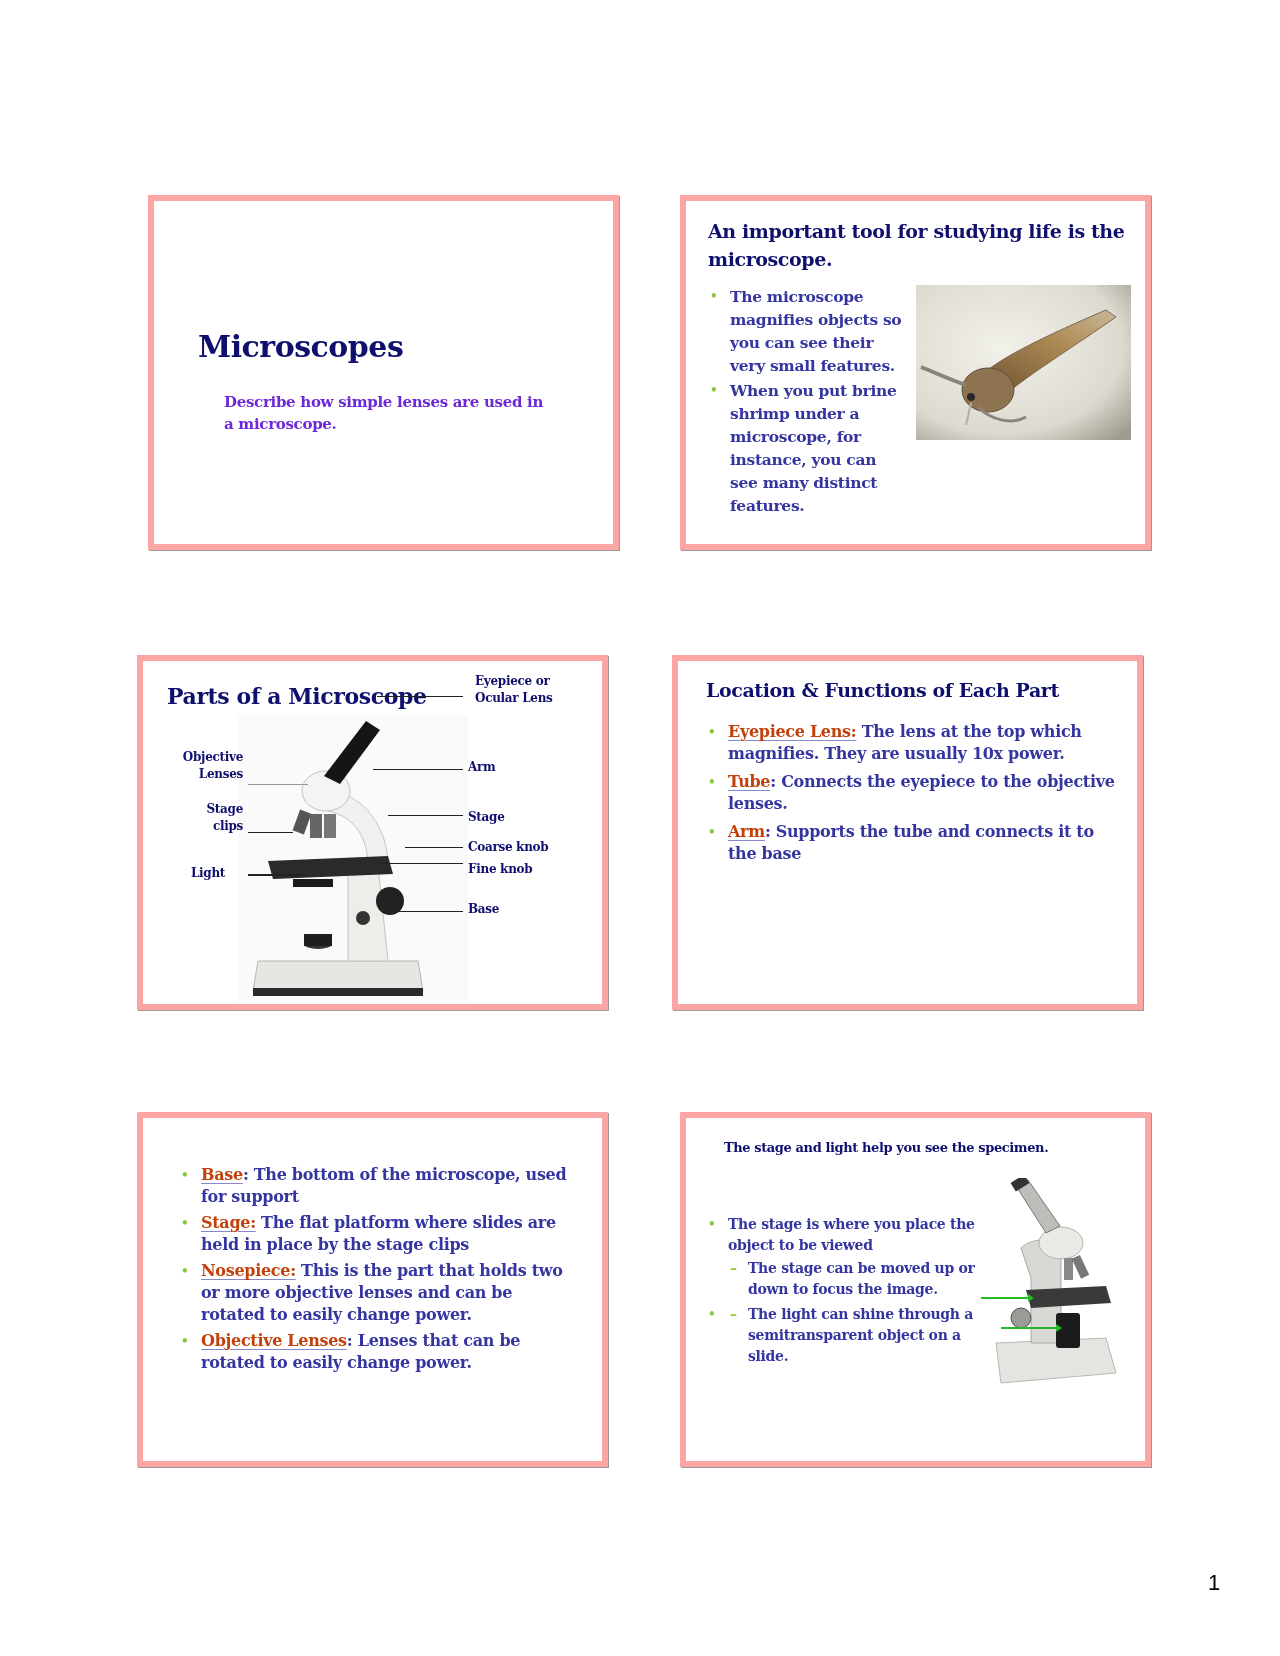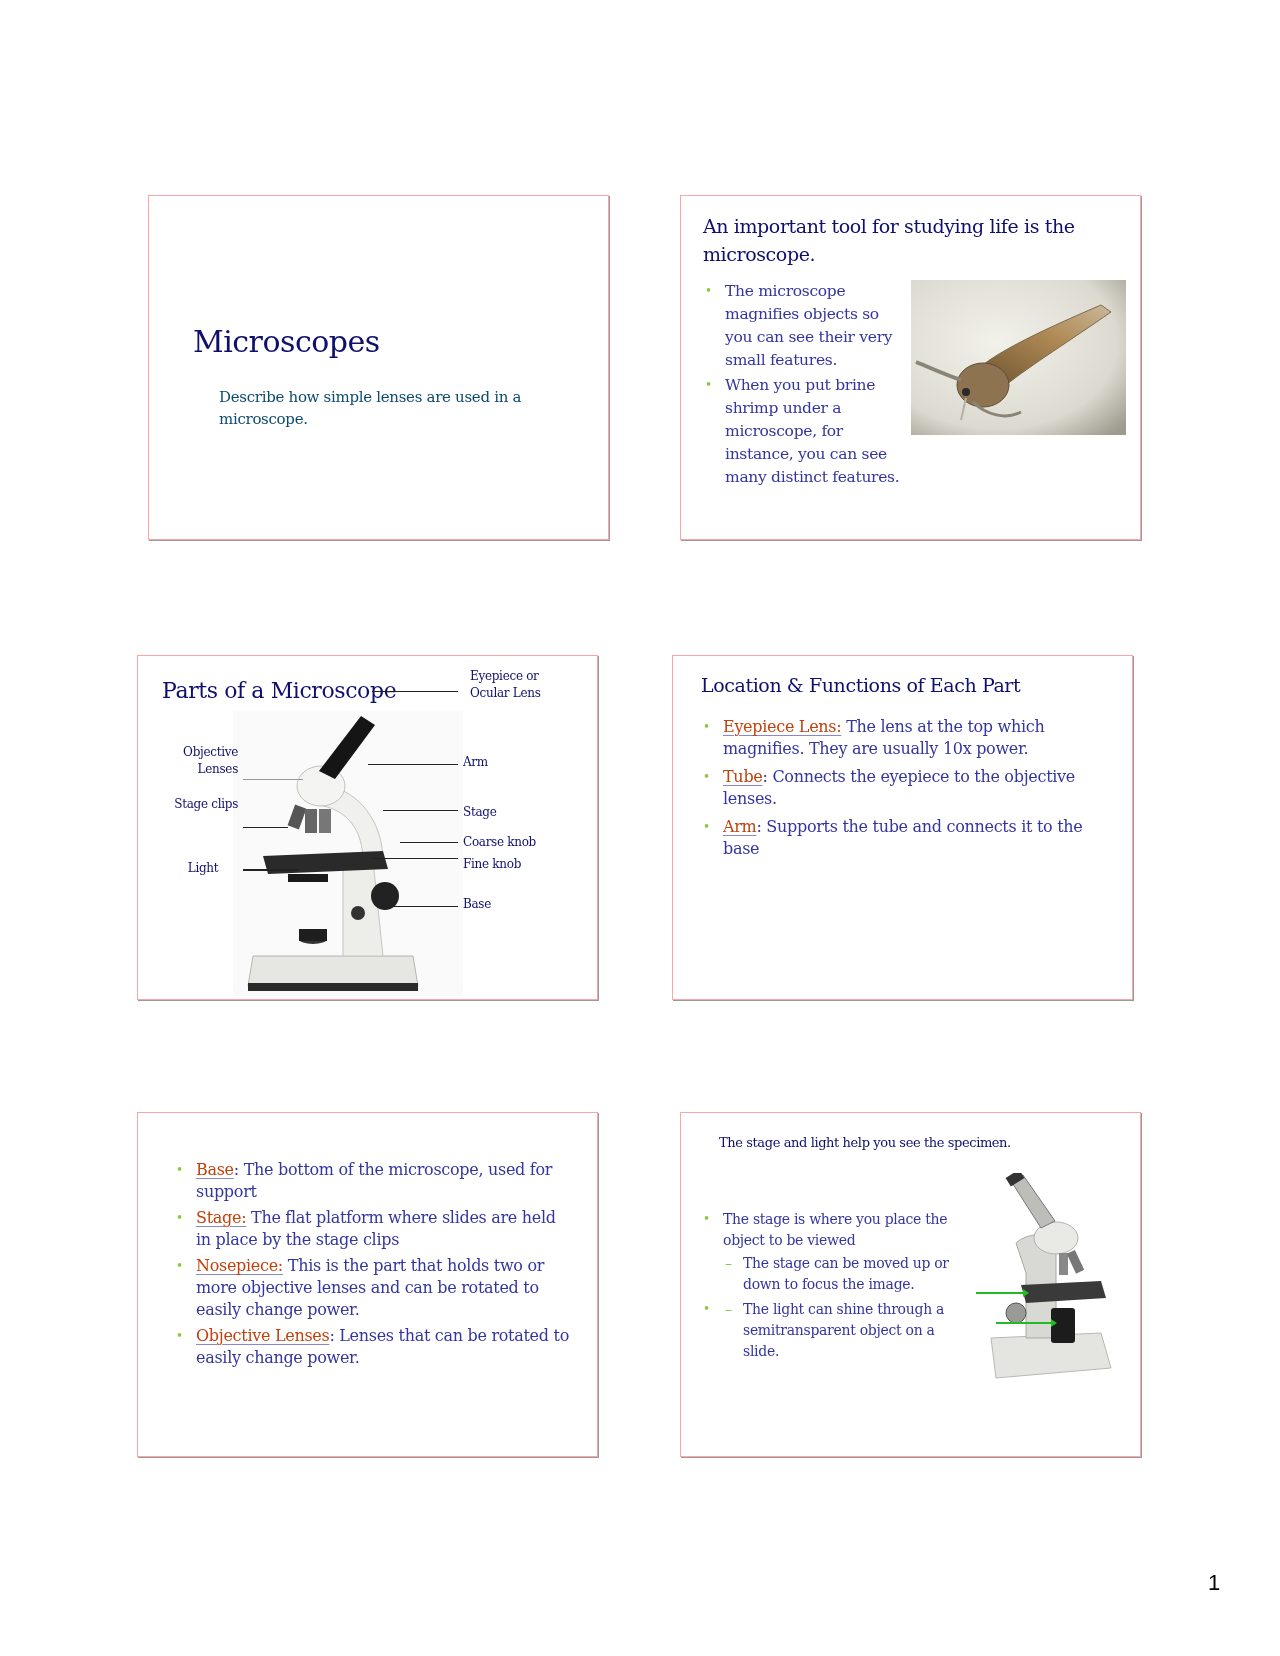--- a/index.html
+++ b/index.html
@@ -1,29 +1,29 @@
 <!DOCTYPE html>
 <html><head>
   <meta charset="utf-8">
   <style>
     html, body { margin: 0; padding: 0; background: #ffffff; }
     body { width: 1280px; height: 1656px; position: relative; overflow: hidden;
            font-family: "DejaVu Serif", "Liberation Serif", serif; color: #2b2b8f; }
-    .slide { position: absolute; width: 459px; height: 343px; border: 1px solid #fca5a5;
-             box-shadow: 1px 1px 0 #9a9a9a; background: #fff; overflow: hidden; }
+    .slide { position: absolute; width: 459px; height: 343px; border: 6px solid #fca5a5;
+             box-shadow: 1px 1px 0 #9a9a9a; background: #fff; overflow: hidden; font-weight: bold; }
     .s1 { left: 137px; top: 195px; margin-left: 11px; }
     .s2 { left: 680px; top: 195px; }
     .s3 { left: 137px; top: 655px; }
     .s4 { left: 672px; top: 655px; }
     .s5 { left: 137px; top: 1112px; }
     .s6 { left: 680px; top: 1112px; }
 
     
     .s1 .main-title { position: absolute; left: 44px; top: 128px; font-size: 30px; color: #0f0f6e; letter-spacing: -0.5px; }
-    .s1 .subtitle { position: absolute; left: 70px; top: 190px; width: 320px; font-size: 15px; line-height: 22px; color: #0c4a6e; letter-spacing: -0.3px; }
+    .s1 .subtitle { position: absolute; left: 70px; top: 190px; width: 320px; font-size: 15px; line-height: 22px; color: #6d28d9; letter-spacing: -0.3px; }
 
     
     .s2 .heading { position: absolute; left: 22px; top: 16px; width: 420px; font-size: 19px; line-height: 28px; color: #0f0f6e; letter-spacing: -0.4px; }
     .s2 .bullets { position: absolute; left: 22px; top: 84px; width: 200px; font-size: 15.5px; line-height: 23px; color: #3535a0; letter-spacing: -0.3px; }
     .s2 .shrimp { position: absolute; left: 230px; top: 84px; width: 215px; height: 155px; }
 
     ul.bl { list-style: none; margin: 0; padding: 0; }
     ul.bl > li { position: relative; padding-left: 22px; margin-bottom: 2px; }
     ul.bl > li > .dot { position: absolute; left: 2px; top: 0; color: #8cc63f; font-size: 12px; }
     ul.sub { list-style: none; margin: 2px 0 4px 0; padding: 0; }

